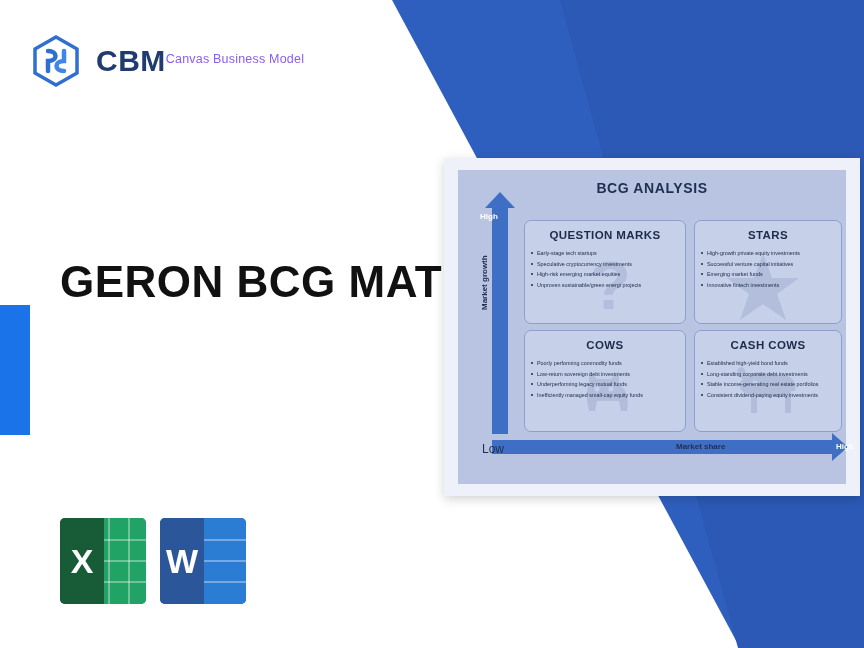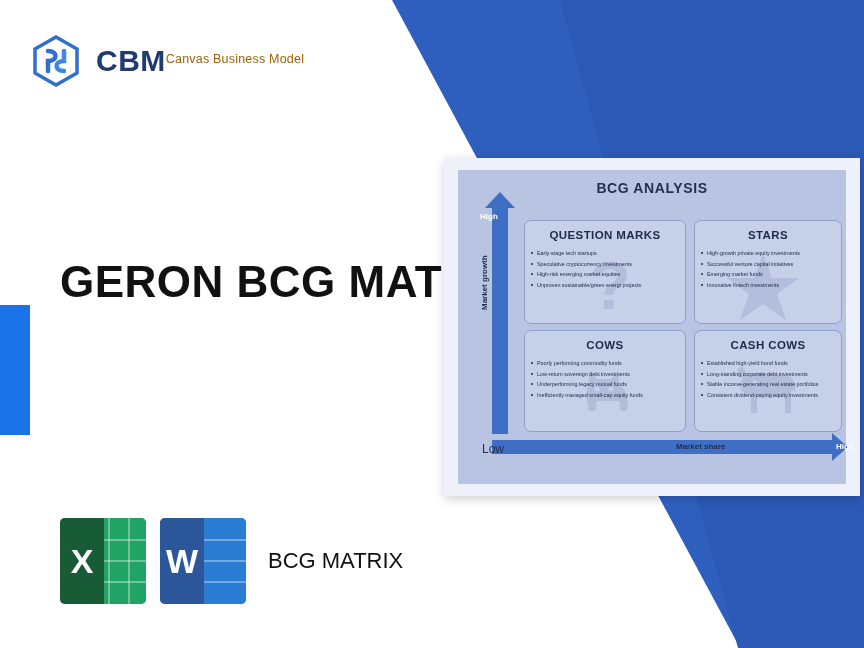--- a/index.html
+++ b/index.html
@@ -8,21 +8,21 @@
   
   .bg-blue-wedge{position:absolute;top:0;left:0;width:864px;height:648px;background:#2f5fbe;clip-path:polygon(392px 0px, 864px 0px, 864px 648px, 740px 648px);}
   .bg-blue-wedge2{position:absolute;top:0;left:0;width:864px;height:648px;background:#2b59b5;clip-path:polygon(560px 0px, 864px 0px, 864px 648px, 738px 648px);}
   .left-tab{position:absolute;left:0;top:305px;width:30px;height:130px;background:#1a73e8;}
 
   
   .brand{position:absolute;left:30px;top:35px;display:flex;align-items:center;gap:14px;}
   .brand-mark{width:52px;height:52px;position:relative;}
   .brand-text{display:flex;flex-direction:row;line-height:1;}
   .brand-title{font-size:30px;font-weight:bold;color:#1f3b70;letter-spacing:.5px;}
-  .brand-sub{font-size:12.5px;color:#a16207;margin-top:7px;letter-spacing:.2px;}
+  .brand-sub{font-size:12.5px;color:#8b5cf6;margin-top:7px;letter-spacing:.2px;}
 
   
   .main-title{position:absolute;left:60px;top:255px;font-size:44px;font-weight:bold;color:#111111;line-height:1.22;letter-spacing:.5px;}
 
   
   .files{position:absolute;left:60px;top:518px;display:flex;align-items:center;gap:14px;}
   .file-ico{width:86px;height:86px;border-radius:5px;position:relative;overflow:hidden;}
   .xl{background:#1d6f42;}
   .xl .panel{position:absolute;right:0;top:0;width:56px;height:86px;background:#21a366;}
   .xl .letter{position:absolute;left:0;top:0;width:44px;height:86px;background:#185c37;color:#fff;font-size:34px;font-weight:bold;display:flex;align-items:center;justify-content:center;}
@@ -96,23 +96,20 @@
     <div class="letter">X</div>
   </div>
   <div class="file-ico wd">
     <div class="panel">
       <div class="grid-line" style="left:0;top:21px;width:56px;height:2px;"></div>
       <div class="grid-line" style="left:0;top:42px;width:56px;height:2px;"></div>
       <div class="grid-line" style="left:0;top:63px;width:56px;height:2px;"></div>
     </div>
     <div class="letter">W</div>
   </div>
-  <div class="files-label">
-    <span>BCG MATRIX</span>
-  </div>
 </div>
 
 <div class="card">
   <div class="card-inner">
     <div class="card-title">BCG ANALYSIS</div>
 
     <div class="axis-y-head"></div>
     <div class="axis-y"></div>
     <div class="axis-x"></div>
     <div class="axis-x-head"></div>

